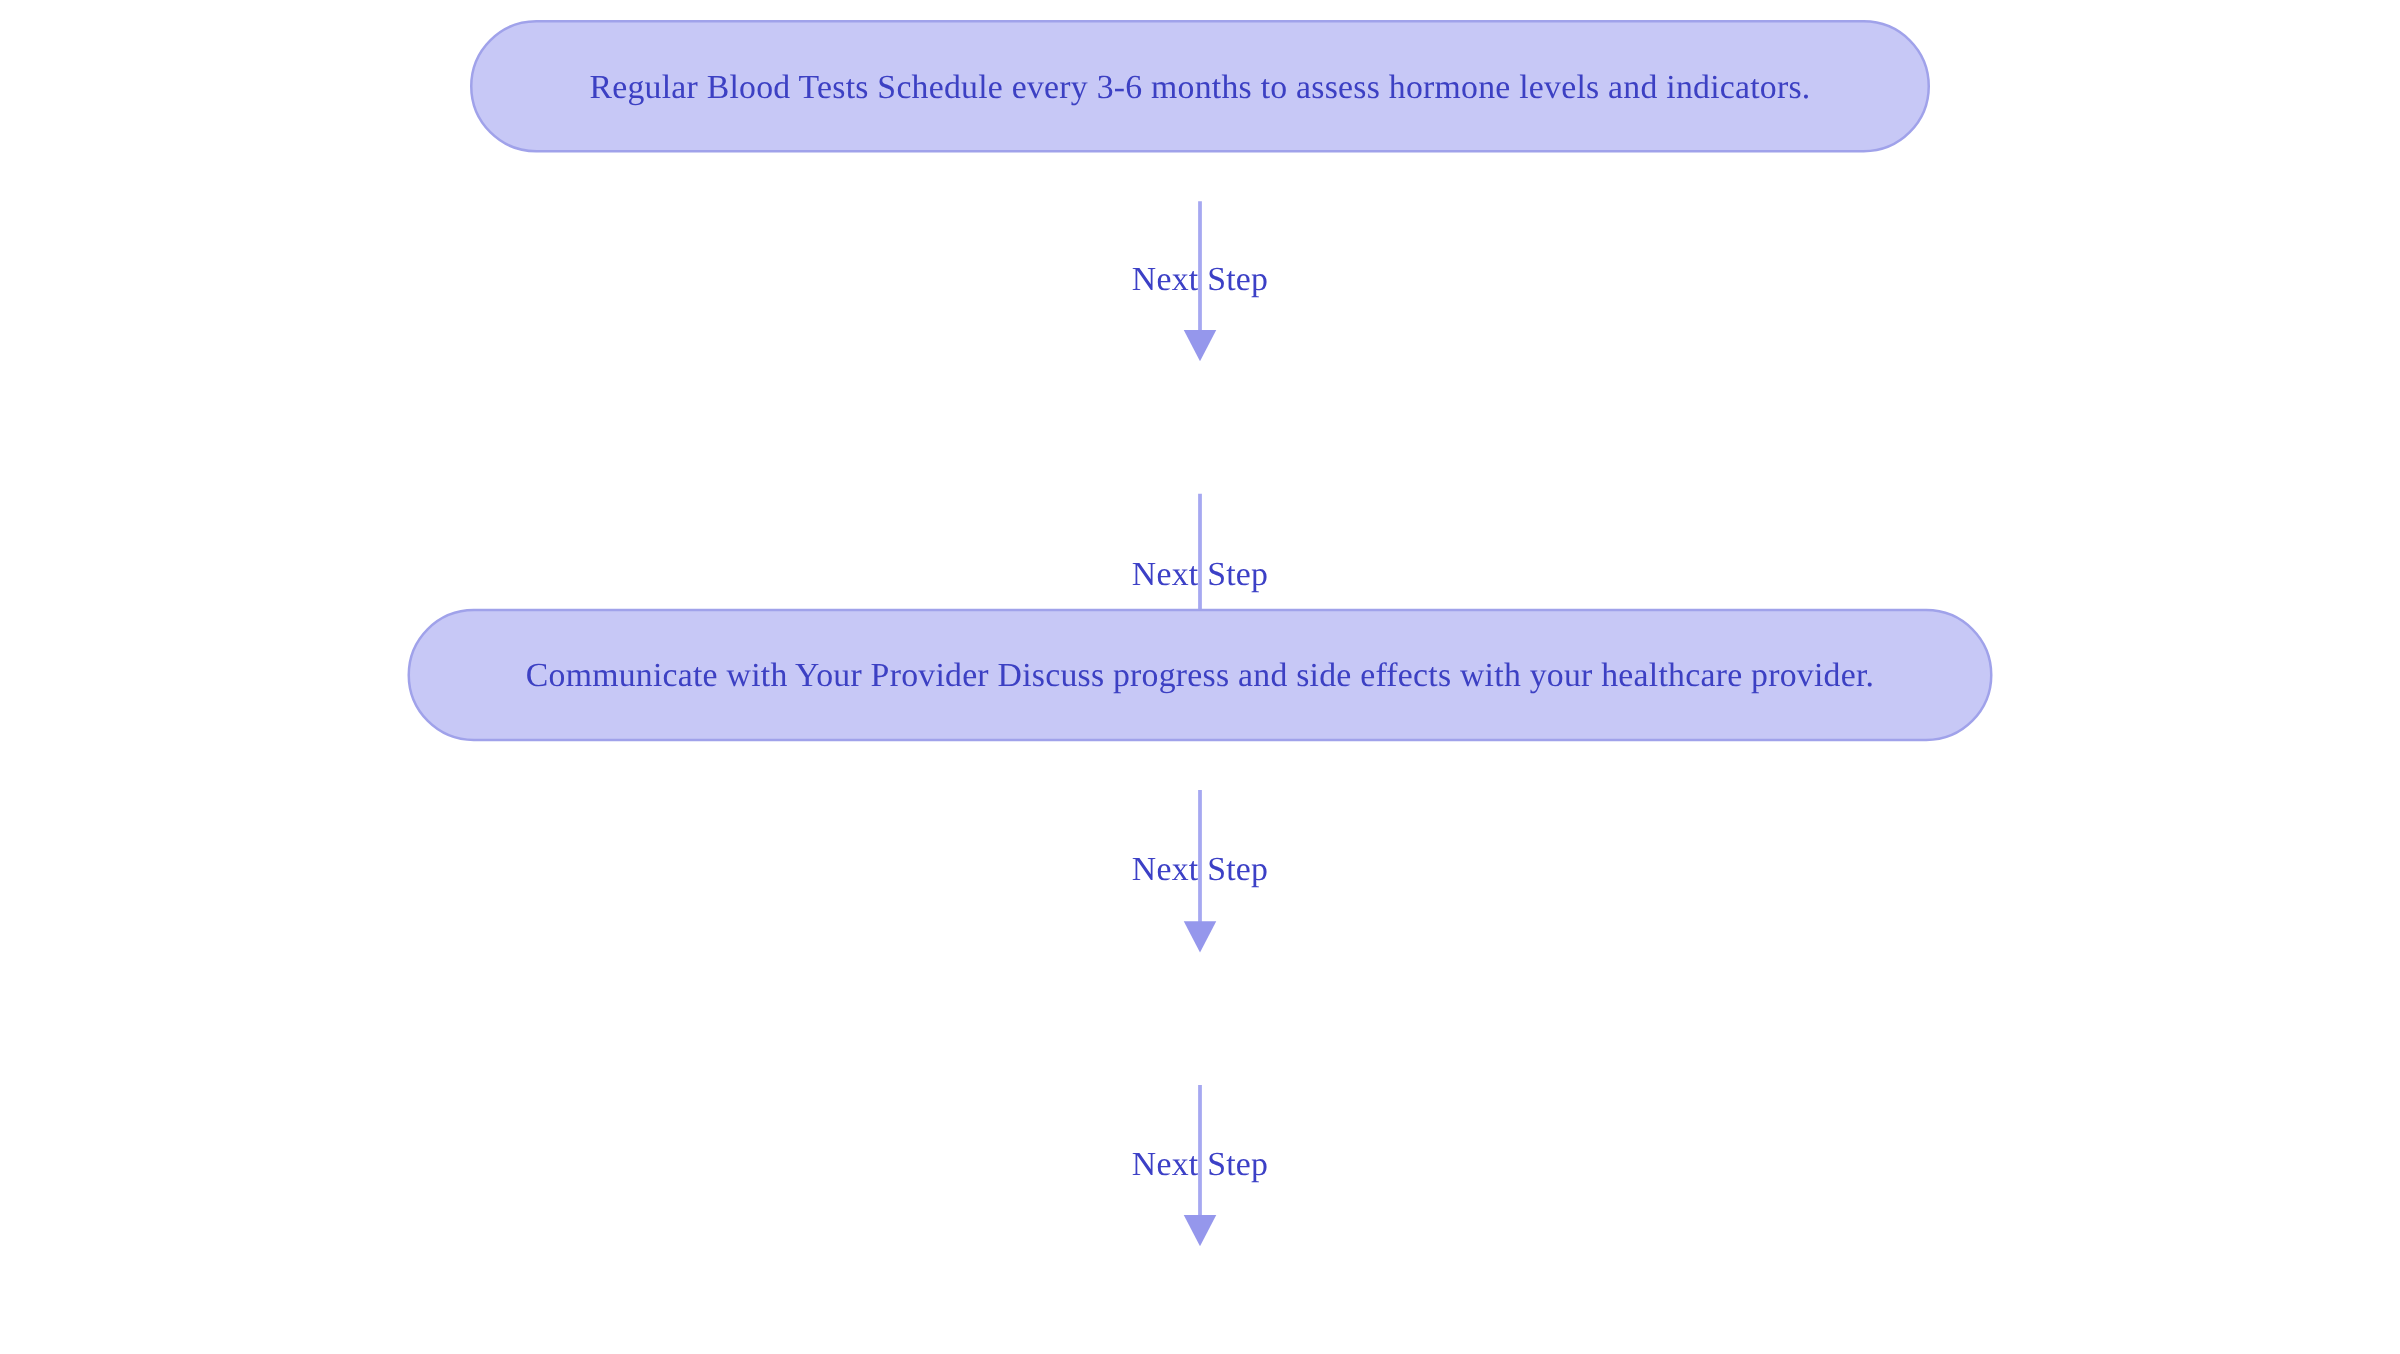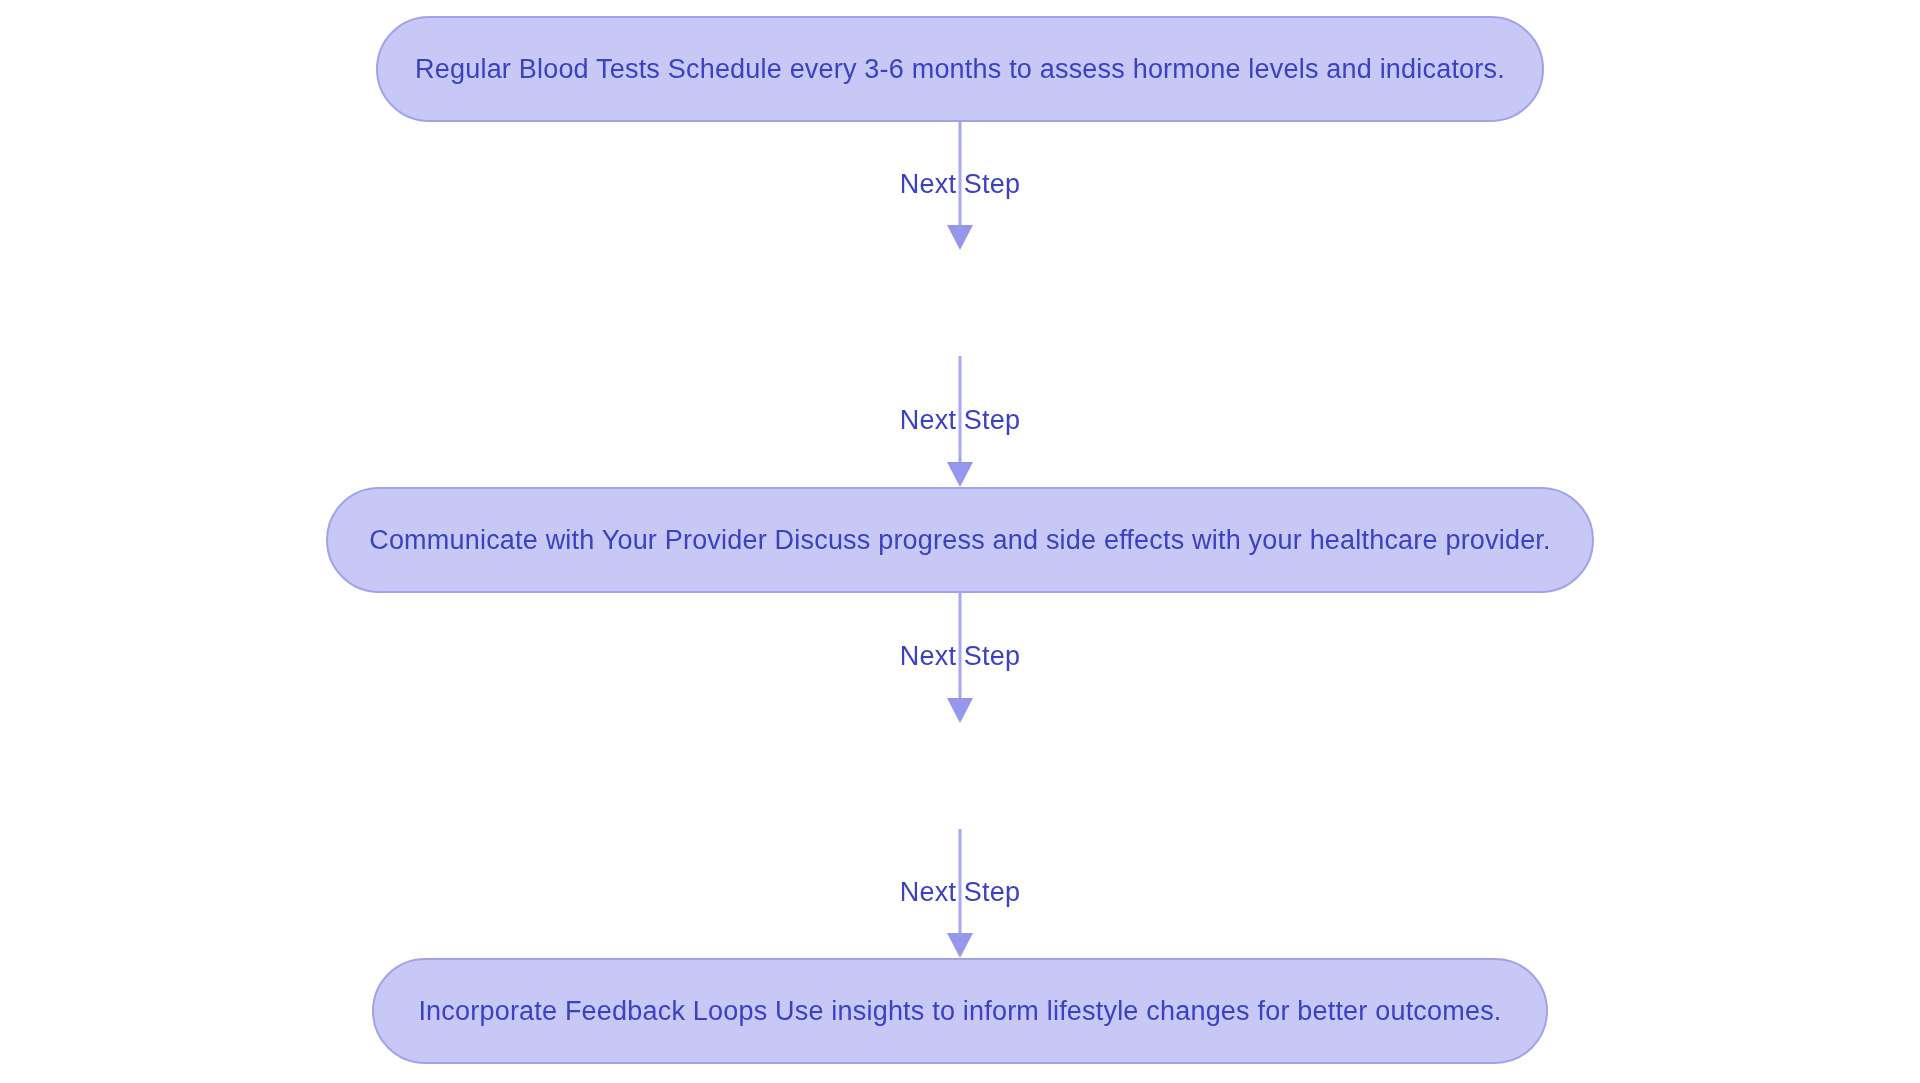--- a/index.html
+++ b/index.html
@@ -11,21 +11,21 @@
     --label-text: #3c40c6;
     --background: #ffffff;
   }
   * { margin: 0; padding: 0; box-sizing: border-box; }
   html, body { background: var(--background); }
   .canvas {
     position: relative;
     width: 1920px;
     height: 1083px;
     background: var(--background);
-    font-family: Liberation Sans, sans-serif;
+    font-family: Liberation Serif, serif;
     overflow: hidden;
     padding-left: 41px;
   }
   .node {
     position: absolute;
     left: 50%;
     transform: translateX(-50%);
     height: 106px;
     background: var(--node-fill);
     border: 2px solid var(--node-border);
@@ -43,20 +43,21 @@
   .n2 { top: 250px; width: 1052px; }
   .n3 { top: 487px; width: 1268px; }
   .n4 { top: 723px; width: 1124px; }
   .n5 { top: 958px; width: 1176px; }
 
   .connector {
     position: absolute;
     left: 50%;
     transform: translateX(-50%);
     width: 220px;
+    margin-top: 39px;
   }
   .c1 { top: 122px; height: 128px; }
   .c2 { top: 356px; height: 131px; }
   .c3 { top: 593px; height: 130px; }
   .c4 { top: 829px; height: 129px; }
 
   .connector .line {
     position: absolute;
     left: 50%;
     transform: translateX(-50%);
@@ -122,17 +123,14 @@
     <span class="label">Next Step</span>
   </div>
 
 
   <div class="connector c4">
     <div class="line"></div>
     <div class="arrowhead"></div>
     <span class="label">Next Step</span>
   </div>
 
-  <div class="node n5">
-    <span>Incorporate Feedback Loops Use insights to inform lifestyle changes for better outcomes.</span>
-  </div>
 
 </div>
 
 </body></html>

